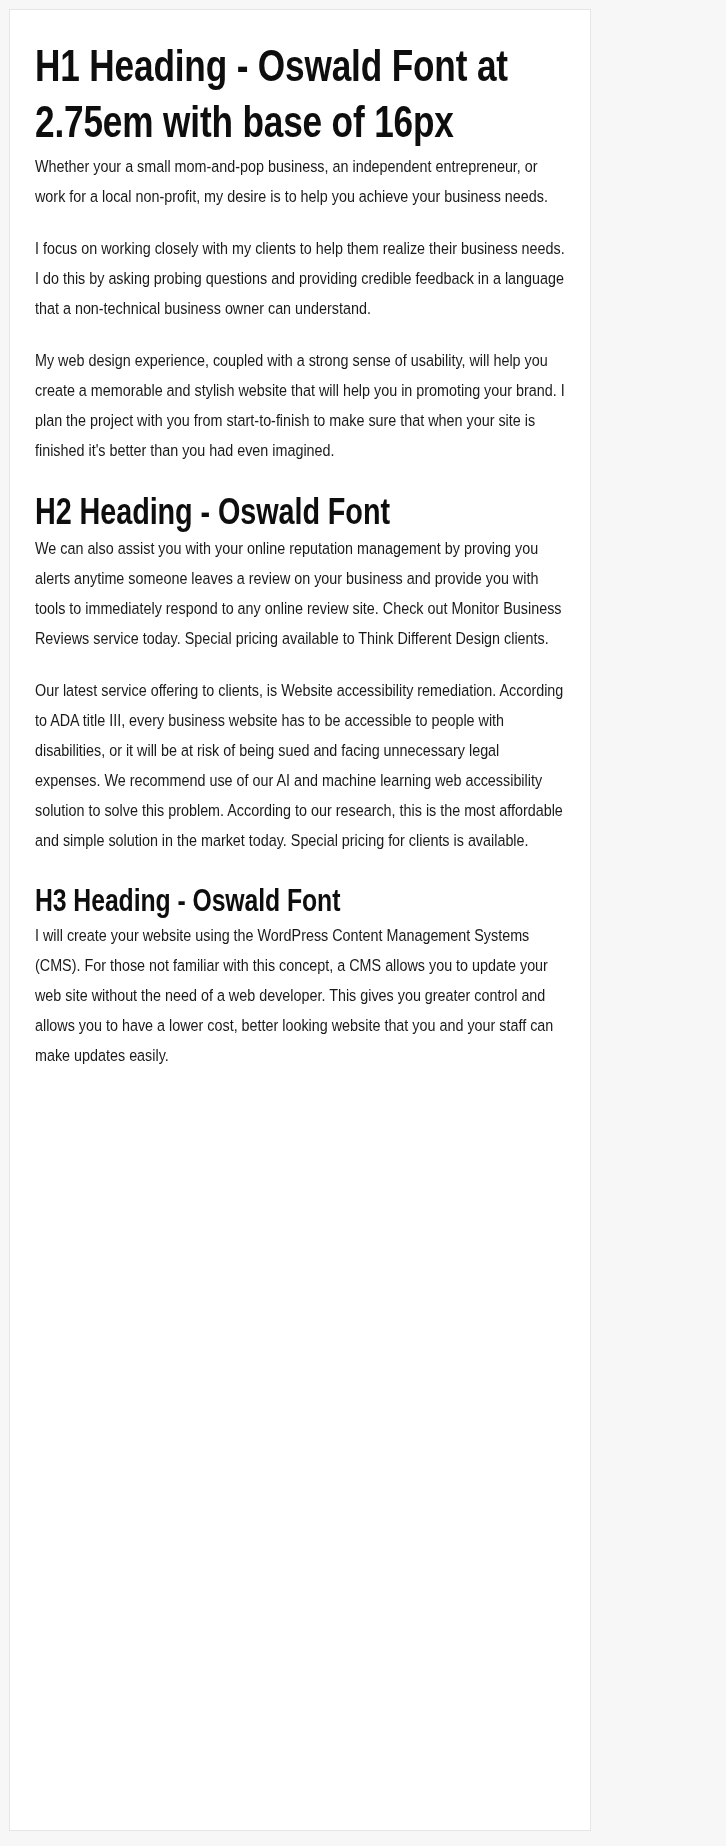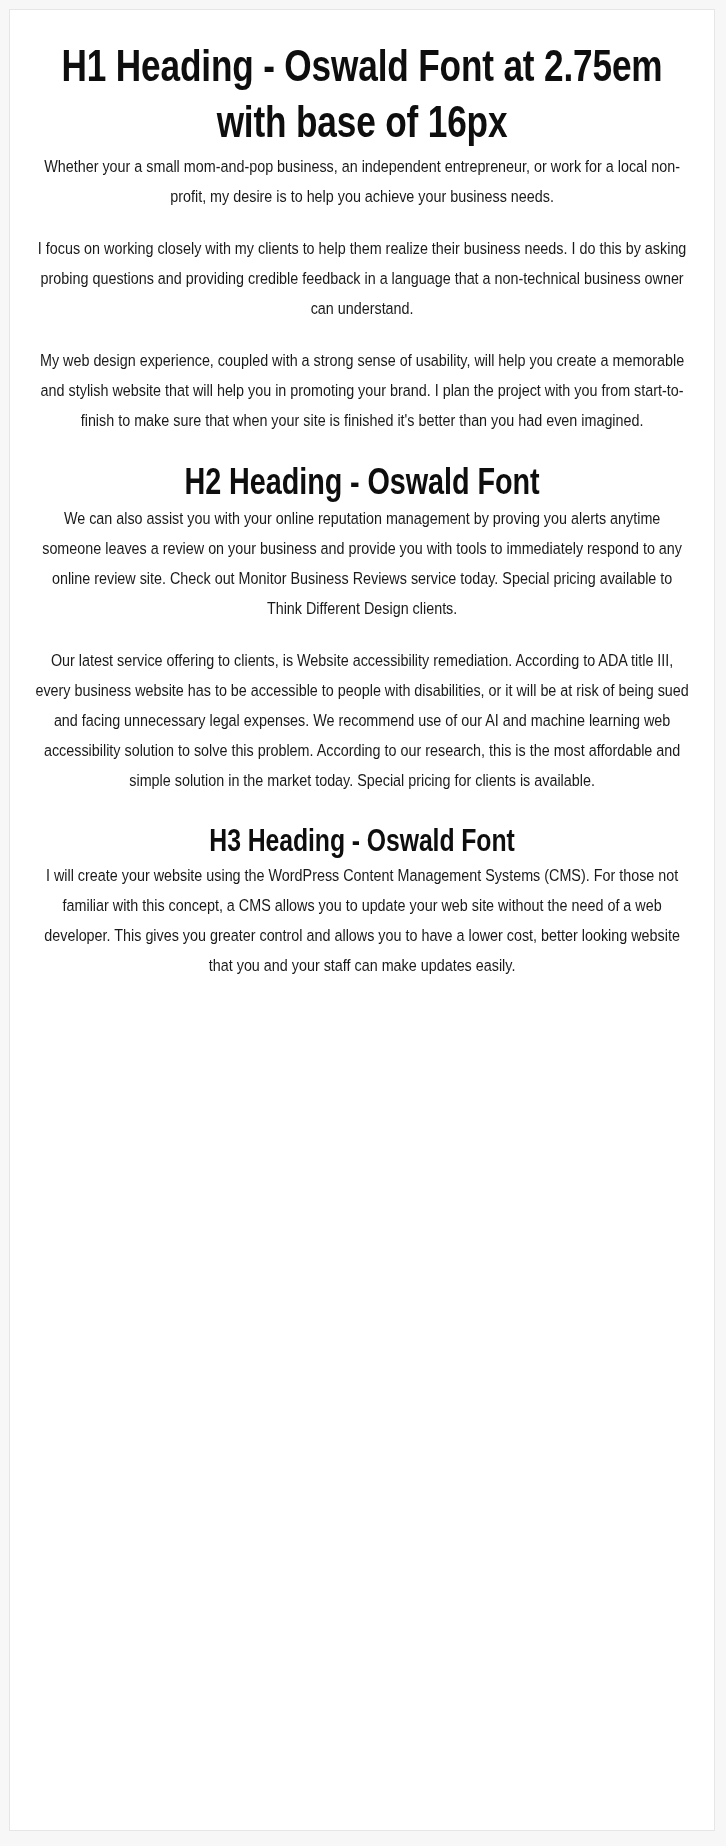--- a/index.html
+++ b/index.html
@@ -11,27 +11,26 @@
     width: 726px;
     height: 1846px;
     background: #f7f7f7;
     font-family: "Liberation Sans", sans-serif;
     overflow: hidden;
   }
   .page-frame {
     position: absolute;
     left: 9px;
     top: 9px;
-    width: 706px;
+    width: 582px;
     height: 1822px;
     background: #ffffff;
     border: 1px solid #e6e6e6;
     box-sizing: border-box;
     overflow: hidden;
-    text-align: center;
   }
   .content {
     padding: 28px 25px 0 25px;
   }
   h1.h1-heading {
     margin: 0 0 0 0;
     font-family: "Liberation Sans Narrow", "Liberation Sans", sans-serif;
     font-stretch: condensed;
     font-weight: 700;
     font-size: 44px;

